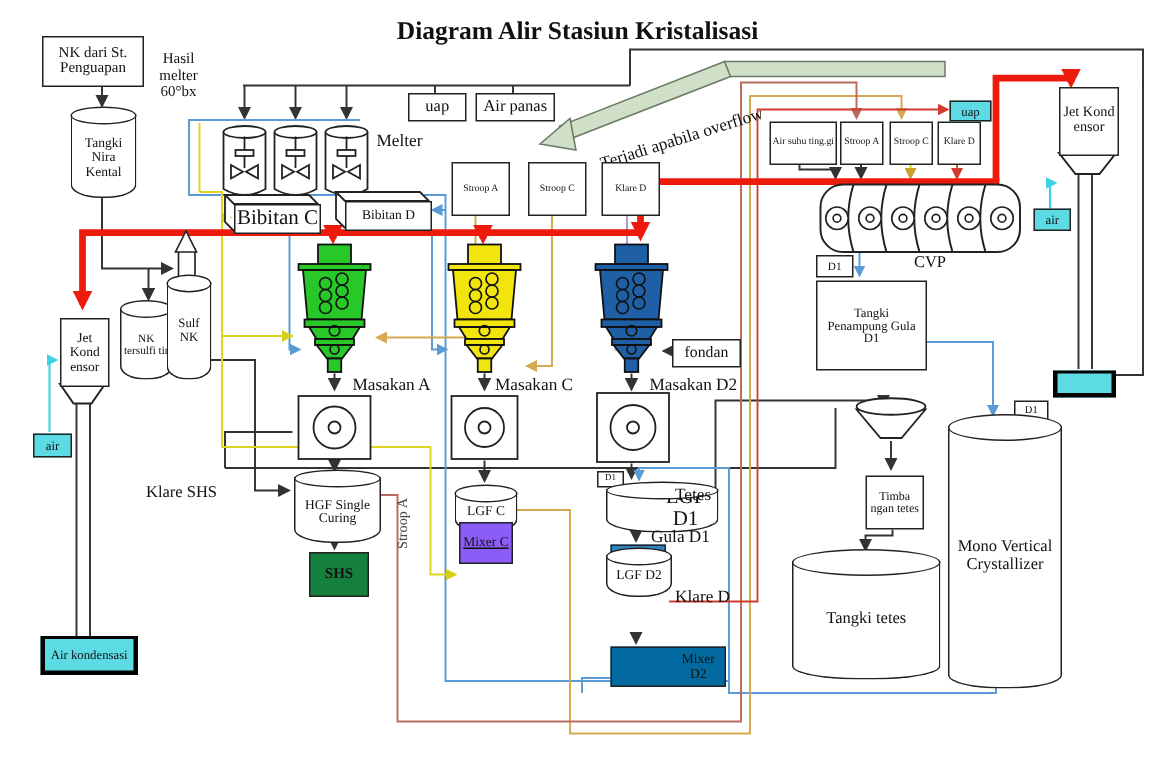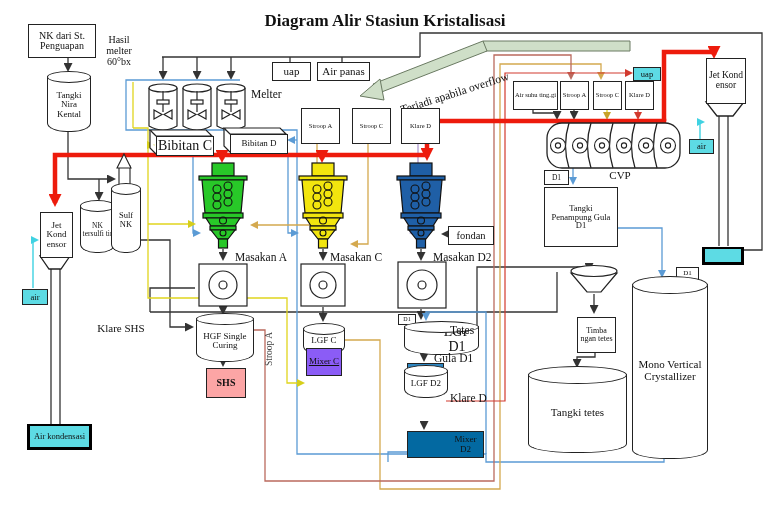--- a/index.html
+++ b/index.html
@@ -301,21 +301,21 @@
 <div class="cyl" style="left:80px;top:205px;width:33px;height:45px;font-size:7.5px;padding-top:2px;">NK tersulfi tir</div>
 <div class="cyl" style="left:111px;top:188px;width:28px;height:64px;font-size:8.5px;">Sulf NK</div>
 
 <div class="lbl" style="left:229px;top:251px;width:58px;font-size:11.5px;text-align:right;">Masakan A</div>
 <div class="lbl" style="left:330px;top:251px;width:58px;font-size:11.5px;text-align:left;">Masakan C</div>
 <div class="lbl" style="left:433px;top:251px;width:66px;font-size:11.5px;text-align:left;">Masakan D2</div>
 <div class="box" style="left:448px;top:226px;width:44px;height:17px;font-size:10.5px;">fondan</div>
 
 <div class="lbl" style="left:90px;top:323px;width:62px;font-size:11px;">Klare SHS</div>
 <div class="cyl" style="left:196px;top:318px;width:56px;height:40px;font-size:9px;padding-top:3px;">HGF Single Curing</div>
-<div class="box" style="left:206px;top:368px;width:38px;height:28px;font-size:10px;font-weight:bold;background:#fca5a5;">SHS</div>
+<div class="box" style="left:206px;top:368px;width:38px;height:28px;font-size:10px;font-weight:bold;background:#15803d;">SHS</div>
 <div class="vtext" style="left:234px;top:344px;width:70px;font-size:9.5px;">Stroop A</div>
 
 <div class="cyl" style="left:303px;top:328px;width:40px;height:26px;font-size:9px;">LGF C</div>
 <div class="box" style="left:306px;top:348px;width:34px;height:26px;font-size:9px;background:#8b5cf6;text-decoration:underline;">Mixer C</div>
 
 <div class="box thin" style="left:398px;top:314px;width:16px;height:9px;font-size:6px;">D1</div>
 <div class="cyl" style="left:404px;top:326px;width:42px;height:28px;font-size:14px;padding-left:31px;">LGF D1</div>
 <div class="lbl" style="left:450px;top:324px;width:40px;font-size:11.5px;text-align:left;">Tetes</div>
 <div class="lbl" style="left:434px;top:352px;width:52px;font-size:11.5px;text-align:left;">Gula D1</div>
 <div class="box" style="left:407px;top:363px;width:35px;height:25px;font-size:9px;background:#2e86c1;">Mixer D1</div>

